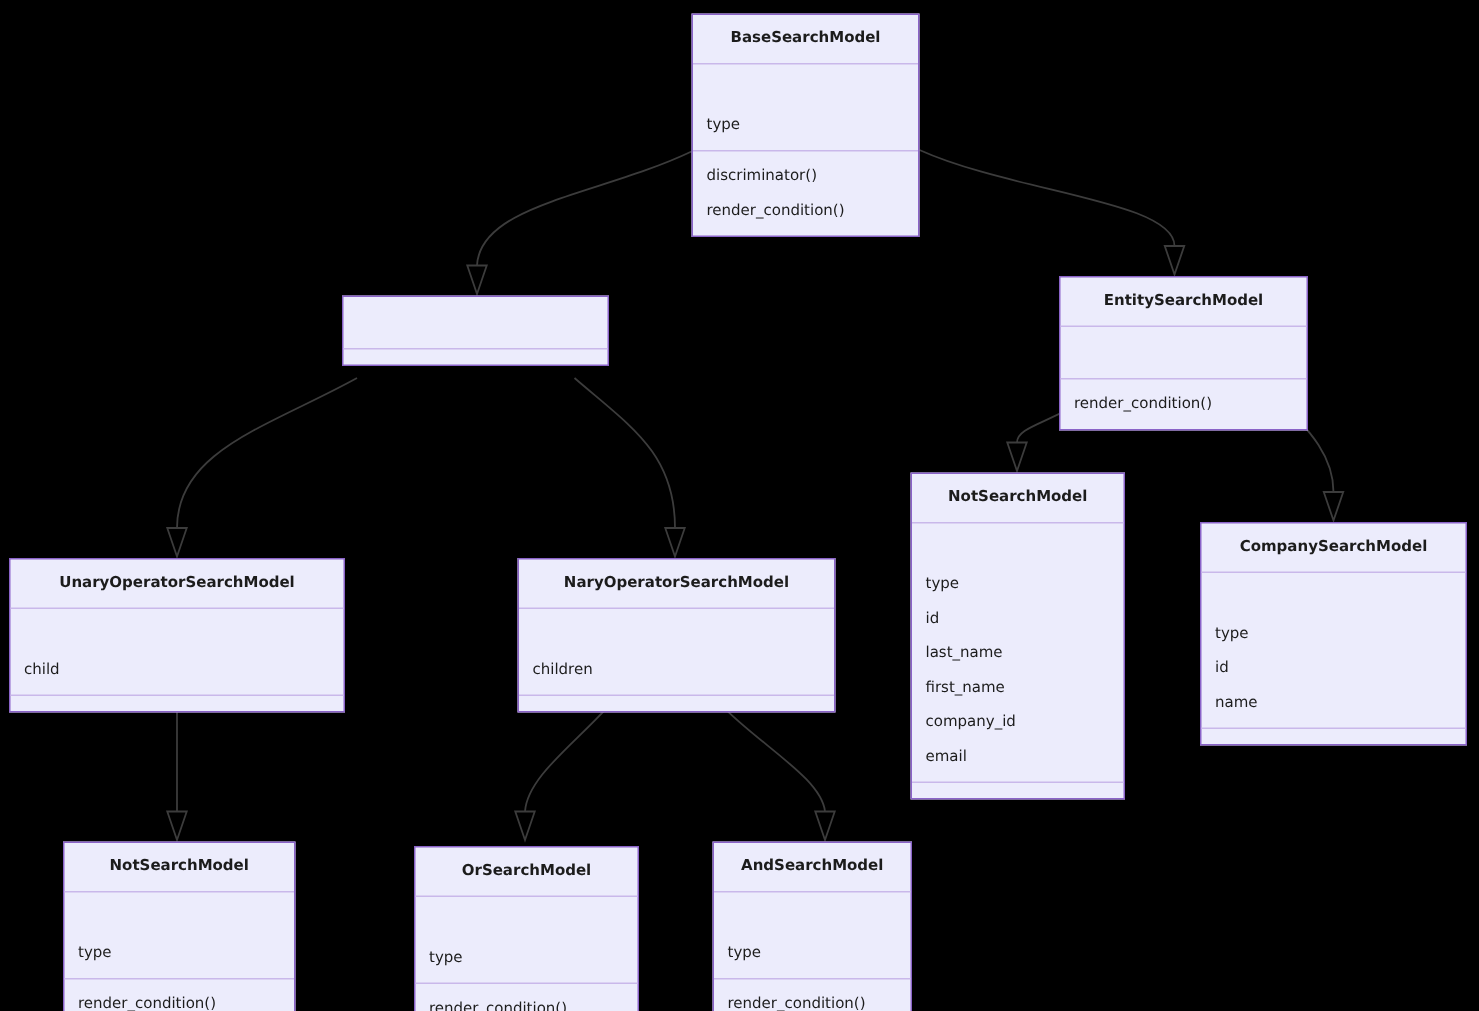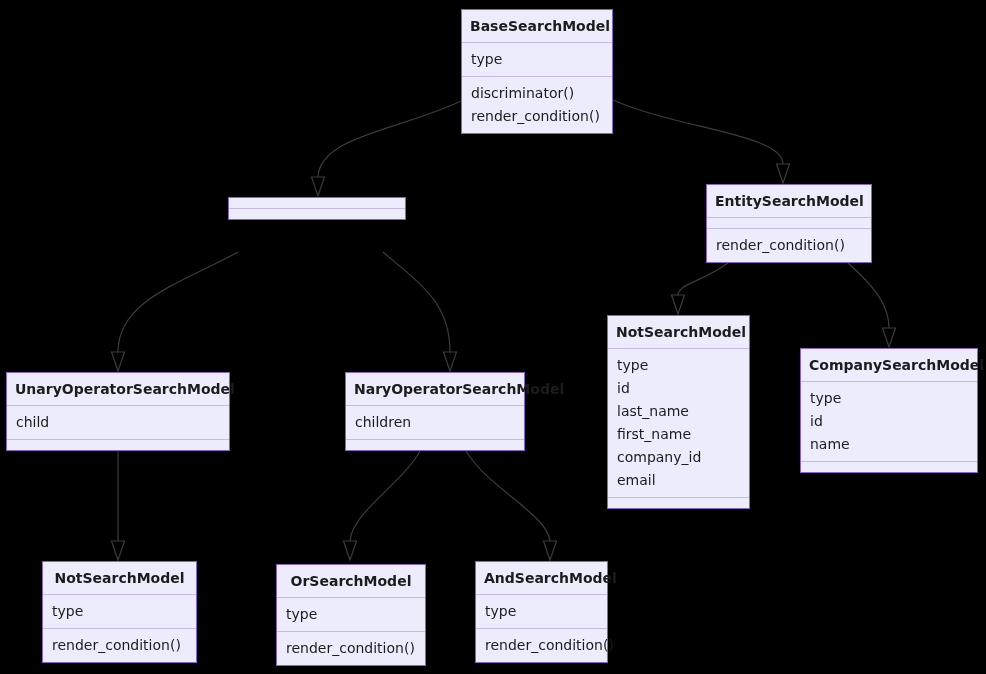--- a/index.html
+++ b/index.html
@@ -20,37 +20,38 @@
   }
   .connector-layer{
     position:absolute;left:0;top:0;width:986px;height:674px;
   }
   .class-box{
     position:absolute;
     box-sizing:border-box;
     background:var(--fill);
     border:1.5px solid var(--border);
     color:var(--text);
-    font-size:14px;
+    font-size:10px;
   }
   .class-header{
     font-weight:bold;
     text-align:center;
     line-height:20px;
     padding:6px 8px;
     border-bottom:1.5px solid var(--divider);
     white-space:nowrap;
   }
   .rows{
     line-height:23px;
     padding:5px 9px;
     white-space:nowrap;
   }
   .rows.attrs{
     border-bottom:1.5px solid var(--divider);
+    margin-top:24px;
   }
   .rows:empty{
     height:10px;
     padding:0;
   }
 </style>
 </head>
 <body>
 
 <div class="stage">
@@ -96,21 +97,21 @@
           <div>render_condition()</div>
         </div>
       </div>
       <div class="class-box" style="left: 6px; top: 372px; width: 224px;">
         <div class="class-header">UnaryOperatorSearchModel</div>
         <div class="rows attrs">
           <div>child</div>
         </div>
         <div class="rows methods"></div>
       </div>
-      <div class="class-box" style="left: 345px; top: 372px; width: 180px;">
+      <div class="class-box" style="left: 345px; top: 372px; width: 212px;">
         <div class="class-header">NaryOperatorSearchModel</div>
         <div class="rows attrs">
           <div>children</div>
         </div>
         <div class="rows methods"></div>
       </div>
       <div class="class-box" style="left: 607px; top: 315px; width: 143px;">
         <div class="class-header">NotSearchModel</div>
         <div class="rows attrs">
           <div>type</div>

